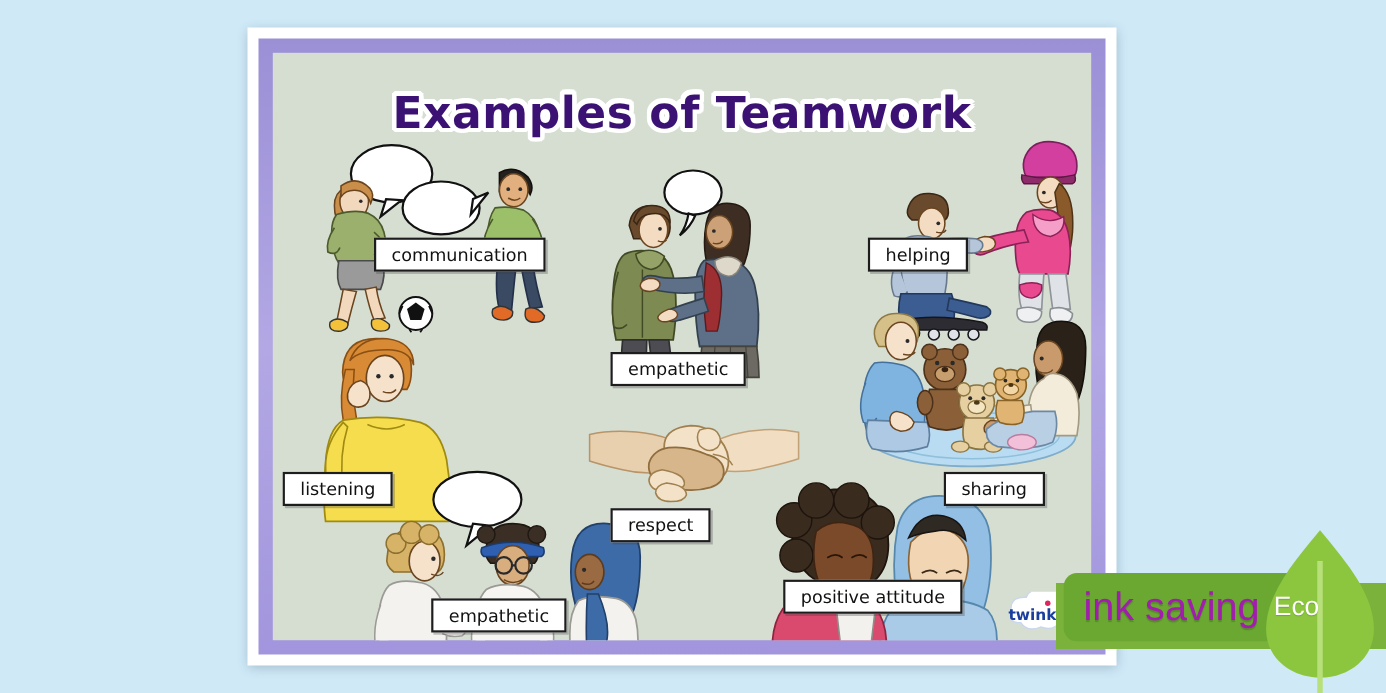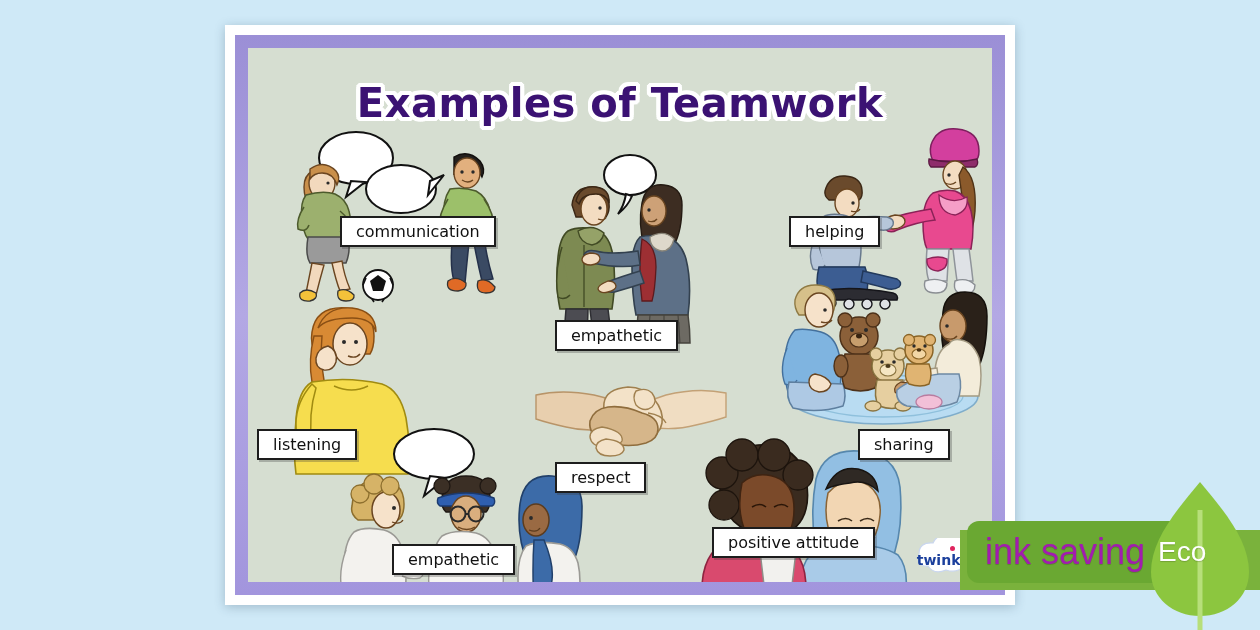--- a/index.html
+++ b/index.html
@@ -73,21 +73,21 @@
     position:absolute;left:985px;top:521px;height:62px;line-height:62px;
     font-size:36px;color:#a21caf;font-family:"Liberation Sans",sans-serif;
     text-shadow:0 1px 1px rgba(0,0,0,.18);
     white-space:nowrap;
   }
   .leaf{
     position:absolute;left:1143px;top:480px;width:115px;height:150px;
   }
   .eco-word{
     position:absolute;left:1158px;top:521px;height:62px;line-height:62px;
-    font-size:28px;color:#ffffff;font-family:"Liberation Sans",sans-serif;
+    font-size:24px;color:#ffffff;font-family:"Liberation Sans",sans-serif;
     text-shadow:0 1px 1px rgba(0,0,0,.18);
   }
   .twinkl{
     position:absolute;left:905px;top:538px;width:72px;height:44px;
   }
   .twinkl-txt{
     position:absolute;left:905px;top:538px;width:72px;height:44px;
     line-height:44px;text-align:center;
     font-family:"DejaVu Sans",sans-serif;font-weight:bold;font-size:14px;
     color:#1b3f9c;

